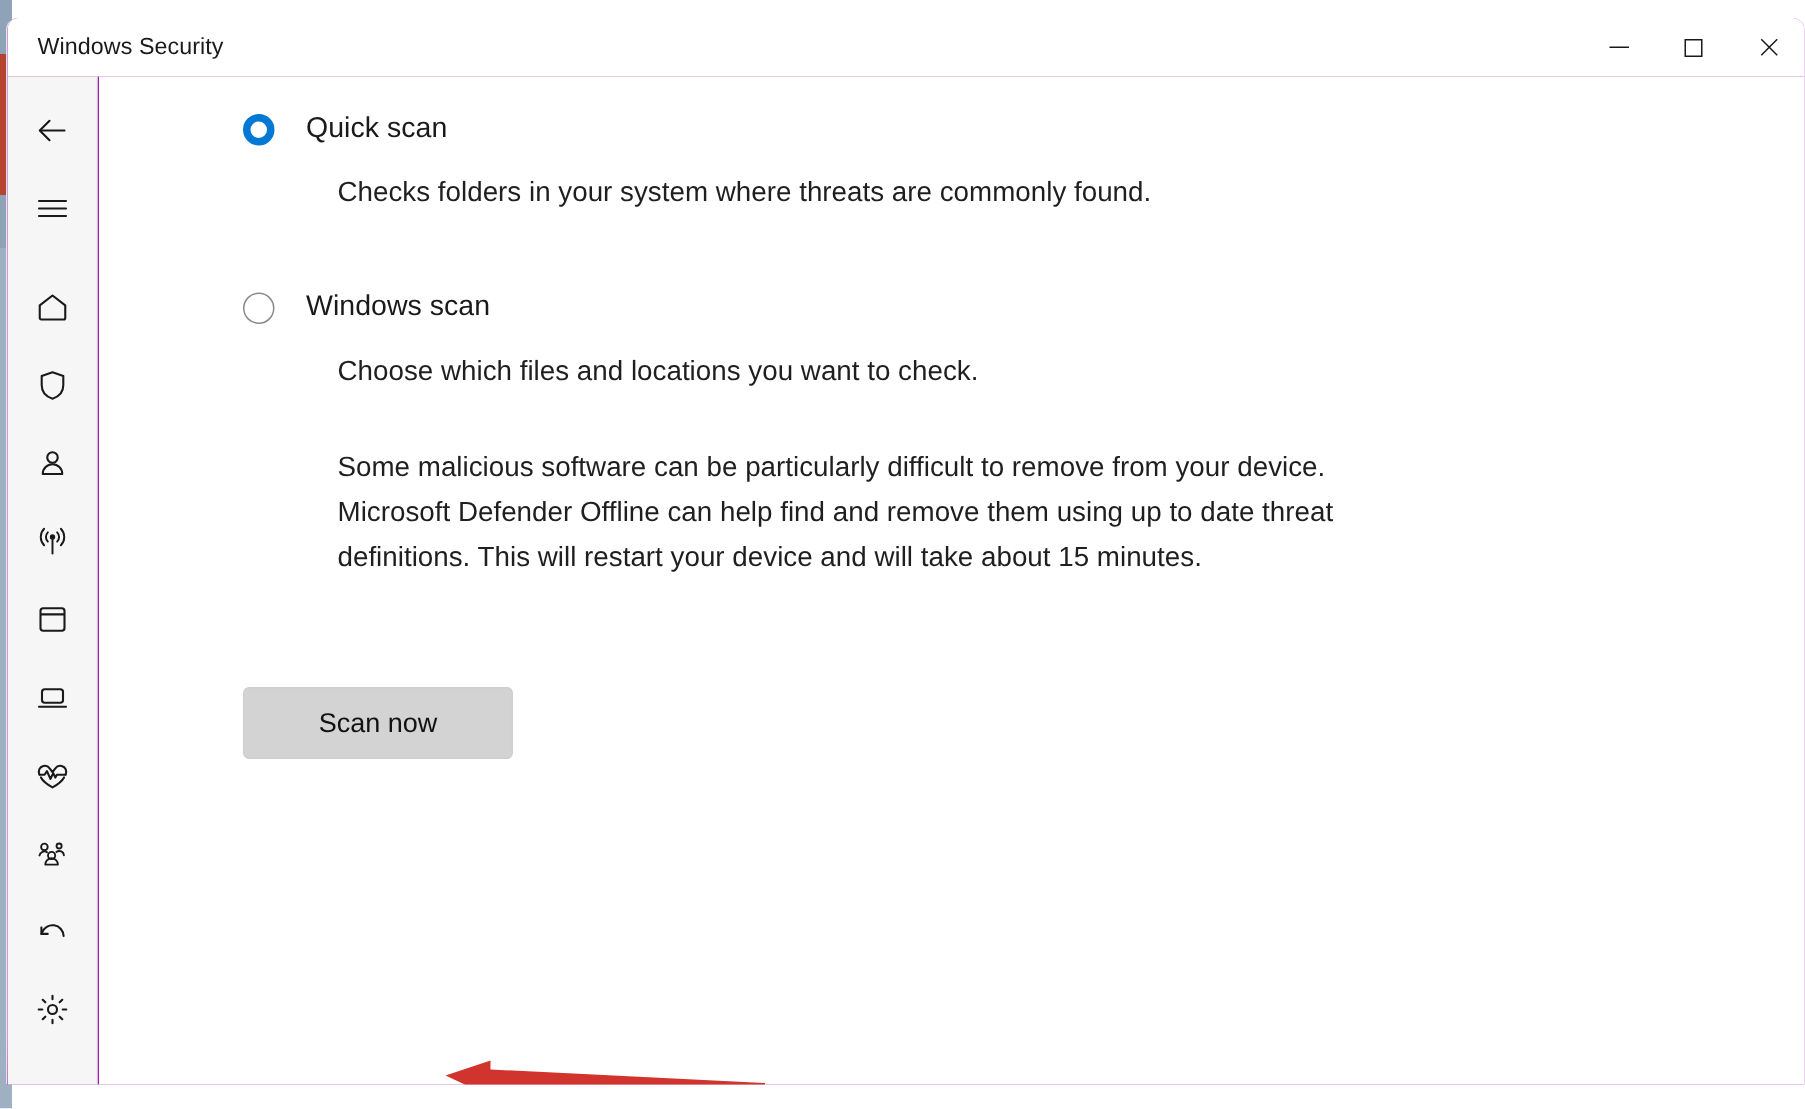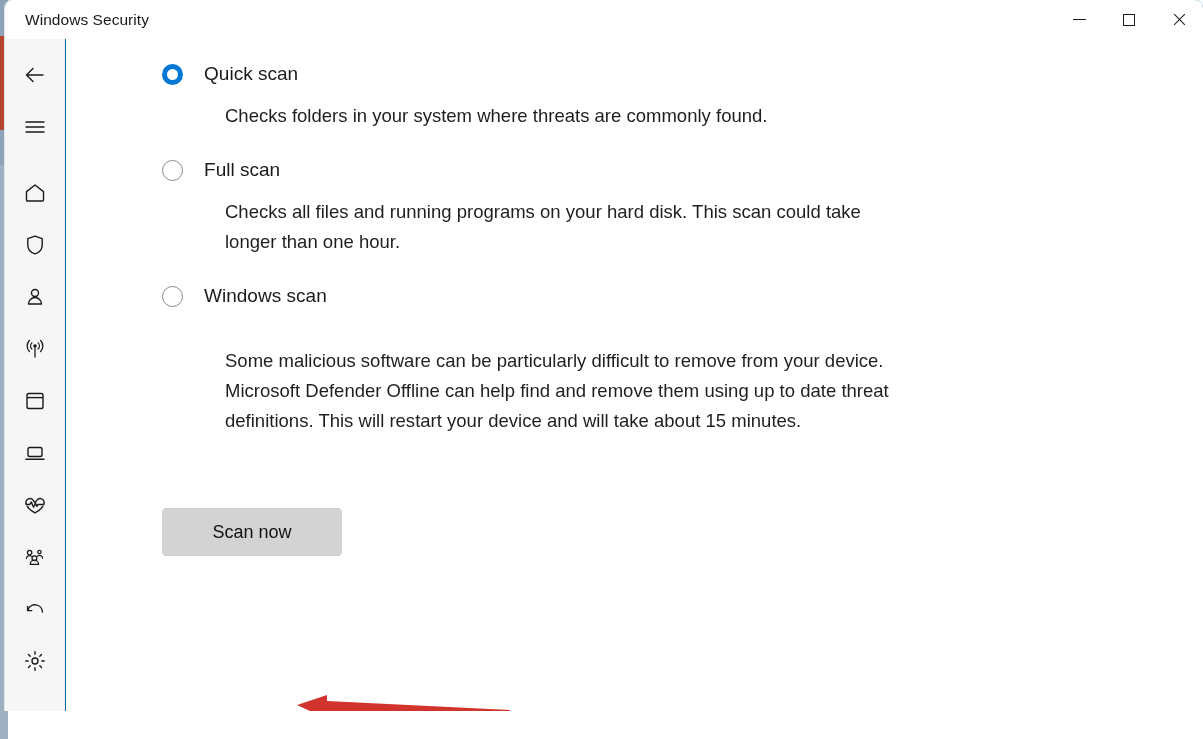--- a/index.html
+++ b/index.html
@@ -24,23 +24,23 @@
     background: linear-gradient(to bottom,
         #8fa3b8 0px, #8fa3b8 36px,
         #b5452f 36px, #b5452f 130px,
         #8fa3b8 130px, #8fa3b8 165px,
         #9fb0c2 165px, #9fb0c2 739px);
     z-index: 0;
   }
 
   #window {
     position: absolute;
-    left: 4px; top: 0;
+    left: 4px; top: 12px;
     width: 1199px; height: 711px;
-    background: #0369a1;
+    background: #a21caf;
     border-top-left-radius: 8px;
     border-top-right-radius: 8px;
     overflow: hidden;
     z-index: 1;
     border-left: 1px solid #e3e3e3;
   }
 
   
   #titlebar {
     position: absolute;
@@ -365,34 +365,28 @@
 
     <div class="scan-option">
       <div class="option-row">
         <span class="radio checked"></span>
         <span class="option-label">Quick scan</span>
       </div>
       <div class="option-desc w-quick">Checks folders in your system where threats are commonly found.</div>
     </div>
     <div class="gap-quick"></div>
 
-    <div class="scan-option">
-      <div class="option-row">
-        <span class="radio unchecked"></span>
-        <span class="option-label">Full scan</span>
-      </div>
-      <div class="option-desc w-full">Checks all files and running programs on your hard disk. This scan could take longer than one hour.</div>
-    </div>
     <div class="gap-full"></div>
 
     <div class="scan-option">
       <div class="option-row">
         <span class="radio unchecked"></span>
         <span class="option-label">Windows scan</span>
       </div>
+      <div class="option-desc w-custom">Choose which files and locations you want to check.</div>
     </div>
     <div class="gap-custom"></div>
 
     <div class="scan-option">
       <div class="option-desc w-offline">Some malicious software can be particularly difficult to remove from your device. Microsoft Defender Offline can help find and remove them using up to date threat definitions. This will restart your device and will take about 15 minutes.</div>
     </div>
     <div class="gap-offline"></div>
 
     <button id="scan-now-button">Scan now</button>
 

